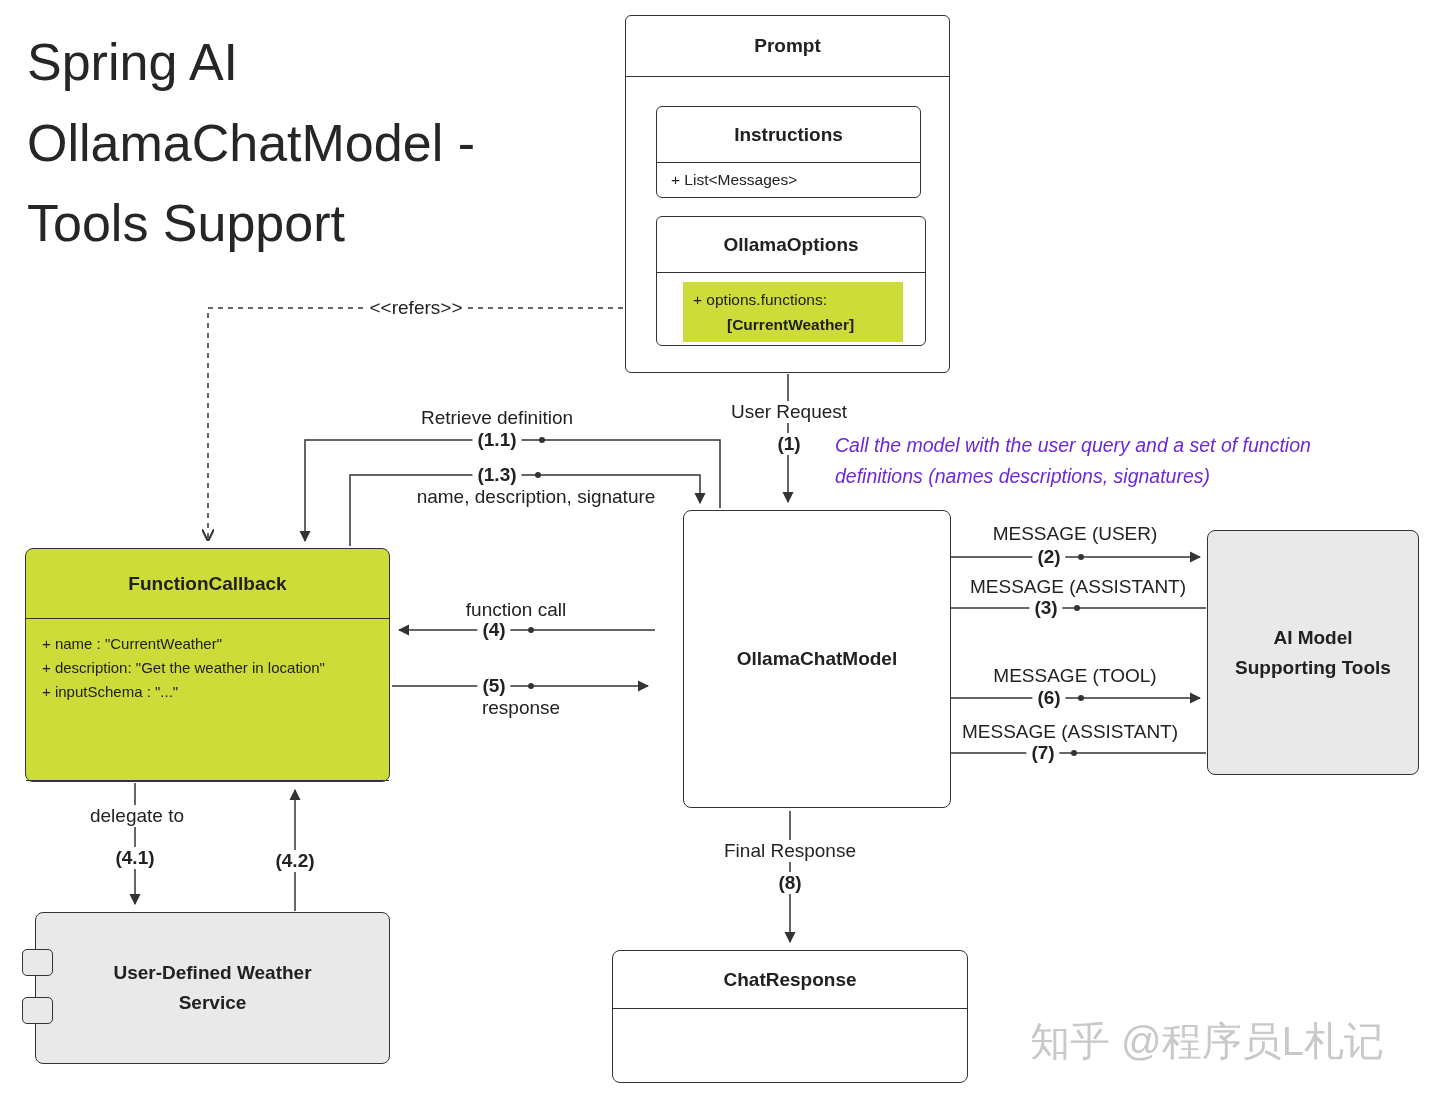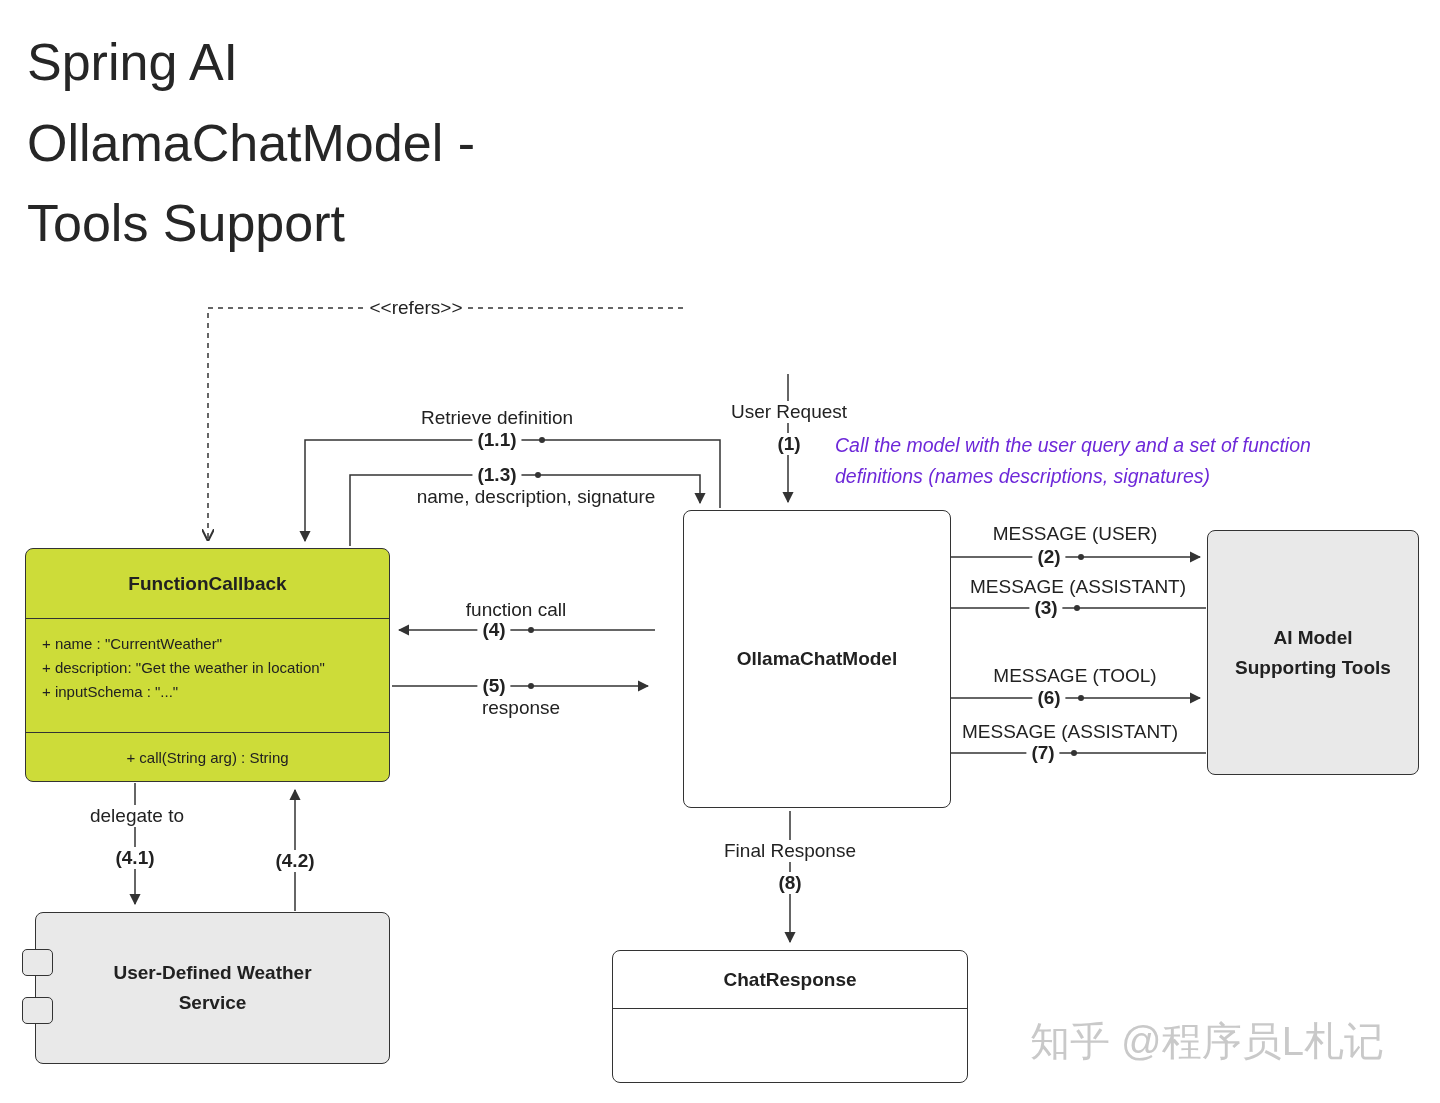--- a/index.html
+++ b/index.html
@@ -110,29 +110,43 @@
       <circle cx="531" cy="686" r="3"></circle>
       <circle cx="1081" cy="557" r="3"></circle>
       <circle cx="1077" cy="608" r="3"></circle>
       <circle cx="1081" cy="698" r="3"></circle>
       <circle cx="1074" cy="753" r="3"></circle>
     </g>
   </svg>
 
   <h1 class="title">Spring AI OllamaChatModel - Tools Support</h1>
 
+  <div class="box prompt">
+    <div class="box-header">Prompt</div>
+    <div class="divider"></div>
+    <div class="inner-box instructions">
+      <div class="inner-header">Instructions</div>
+      <div class="inner-body">+ List&lt;Messages&gt;</div>
+    </div>
+    <div class="inner-box options">
+      <div class="inner-header">OllamaOptions</div>
+      <div class="highlight">
+        <div class="line1">+ options.functions:</div>
+        <div class="line2">[CurrentWeather]</div>
+      </div>
+    </div>
+  </div>
 
   <div class="box function-callback">
     <div class="box-header">FunctionCallback</div>
     <div class="attrs">
       <div>+ name : "CurrentWeather"</div>
       <div>+ description: "Get the weather in location"</div>
       <div>+ inputSchema : "..."</div>
     </div>
-    <div class="method">+ call(String arg) : String</div>
   </div>
 
   <div class="box chat-model">OllamaChatModel</div>
 
   <div class="box ai-model">AI Model Supporting Tools</div>
 
   <div class="box weather">
     <div class="port" style="top:36px"></div>
     <div class="port" style="top:84px"></div>
     <div class="wtext">User-Defined Weather Service</div>

